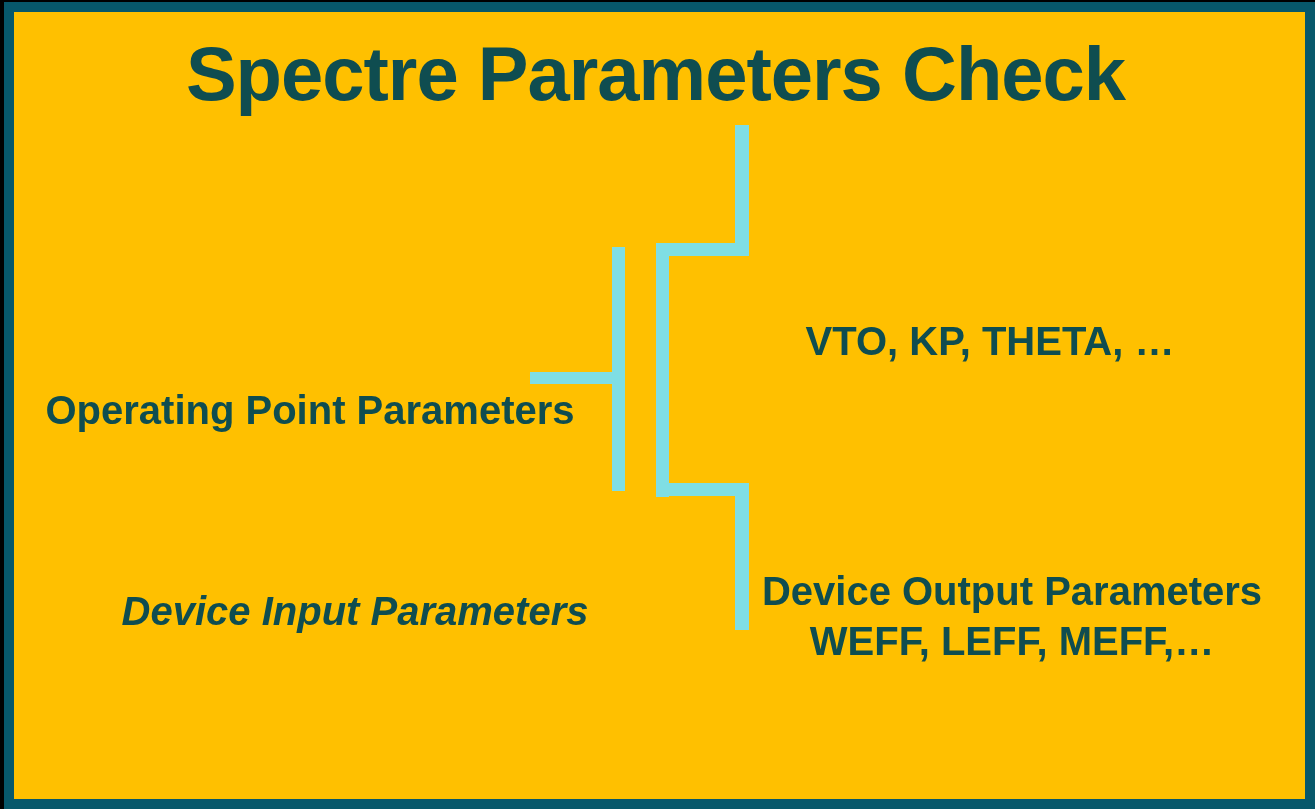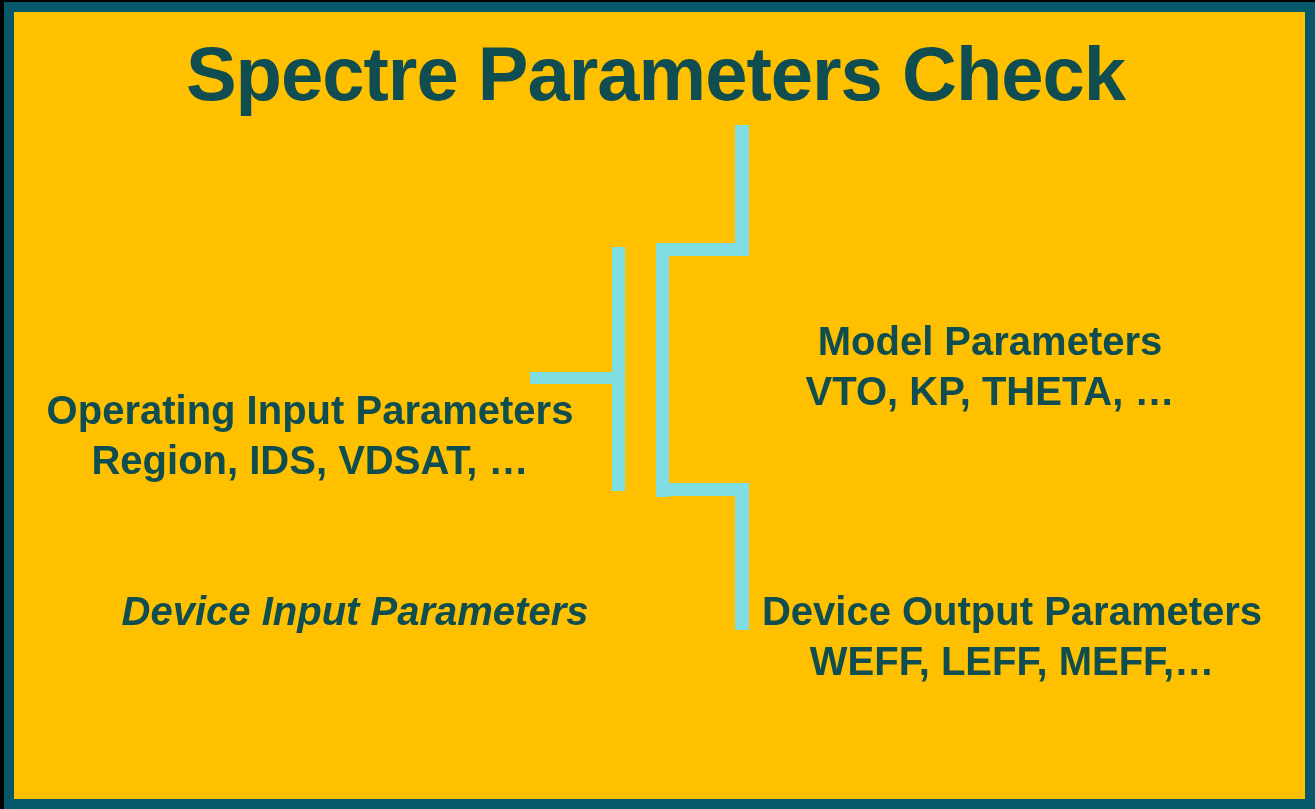--- a/index.html
+++ b/index.html
@@ -44,21 +44,21 @@
     font-weight: bold;
     font-size: 40px;
     line-height: 50px;
     color: var(--text, #0F4D50);
     white-space: nowrap;
   }
   .label-block .line { display: block; }
   .op-params     { left: 0px;   top: 383px; width: 612px; }
   .model-params  { left: 736px; top: 314px; width: 500px; }
   .device-input  { left: 71px;  top: 584px; width: 560px; font-style: italic; }
-  .device-output { left: 718px; top: 584px; width: 580px; }
+  .device-output { left: 718px; top: 564px; width: 580px; }
 
   .mosfet-line {
     position: absolute;
     background: var(--symbol, #7FDEE4);
   }
   .drain-vertical     { left: 731px; top: 123px; width: 14px; height: 130px; }
   .drain-horizontal   { left: 652px; top: 241px; width: 93px; height: 13px; }
   .channel-bar        { left: 652px; top: 241px; width: 13px; height: 254px; }
   .gate-bar           { left: 608px; top: 245px; width: 13px; height: 244px; }
   .gate-lead          { left: 526px; top: 370px; width: 88px; height: 12px; }
@@ -78,26 +78,24 @@
     <div class="mosfet-line drain-vertical"></div>
     <div class="mosfet-line drain-horizontal"></div>
     <div class="mosfet-line channel-bar"></div>
     <div class="mosfet-line gate-bar"></div>
     <div class="mosfet-line gate-lead"></div>
     <div class="mosfet-line source-horizontal"></div>
     <div class="mosfet-line source-vertical"></div>
   </div>
 
   <div class="label-block op-params">
-    <span class="line">Operating Input Parameters</span>
-    <span class="line">Region, IDS, VDSAT, …</span>
+    <span class="line">Operating Point Parameters</span>
   </div>
 
   <div class="label-block model-params">
-    <span class="line">Model Parameters</span>
     <span class="line">VTO, KP, THETA, …</span>
   </div>
 
   <div class="label-block device-input">
     <span class="line">Device Input Parameters</span>
   </div>
 
   <div class="label-block device-output">
     <span class="line">Device Output Parameters</span>
     <span class="line">WEFF, LEFF, MEFF,…</span>

